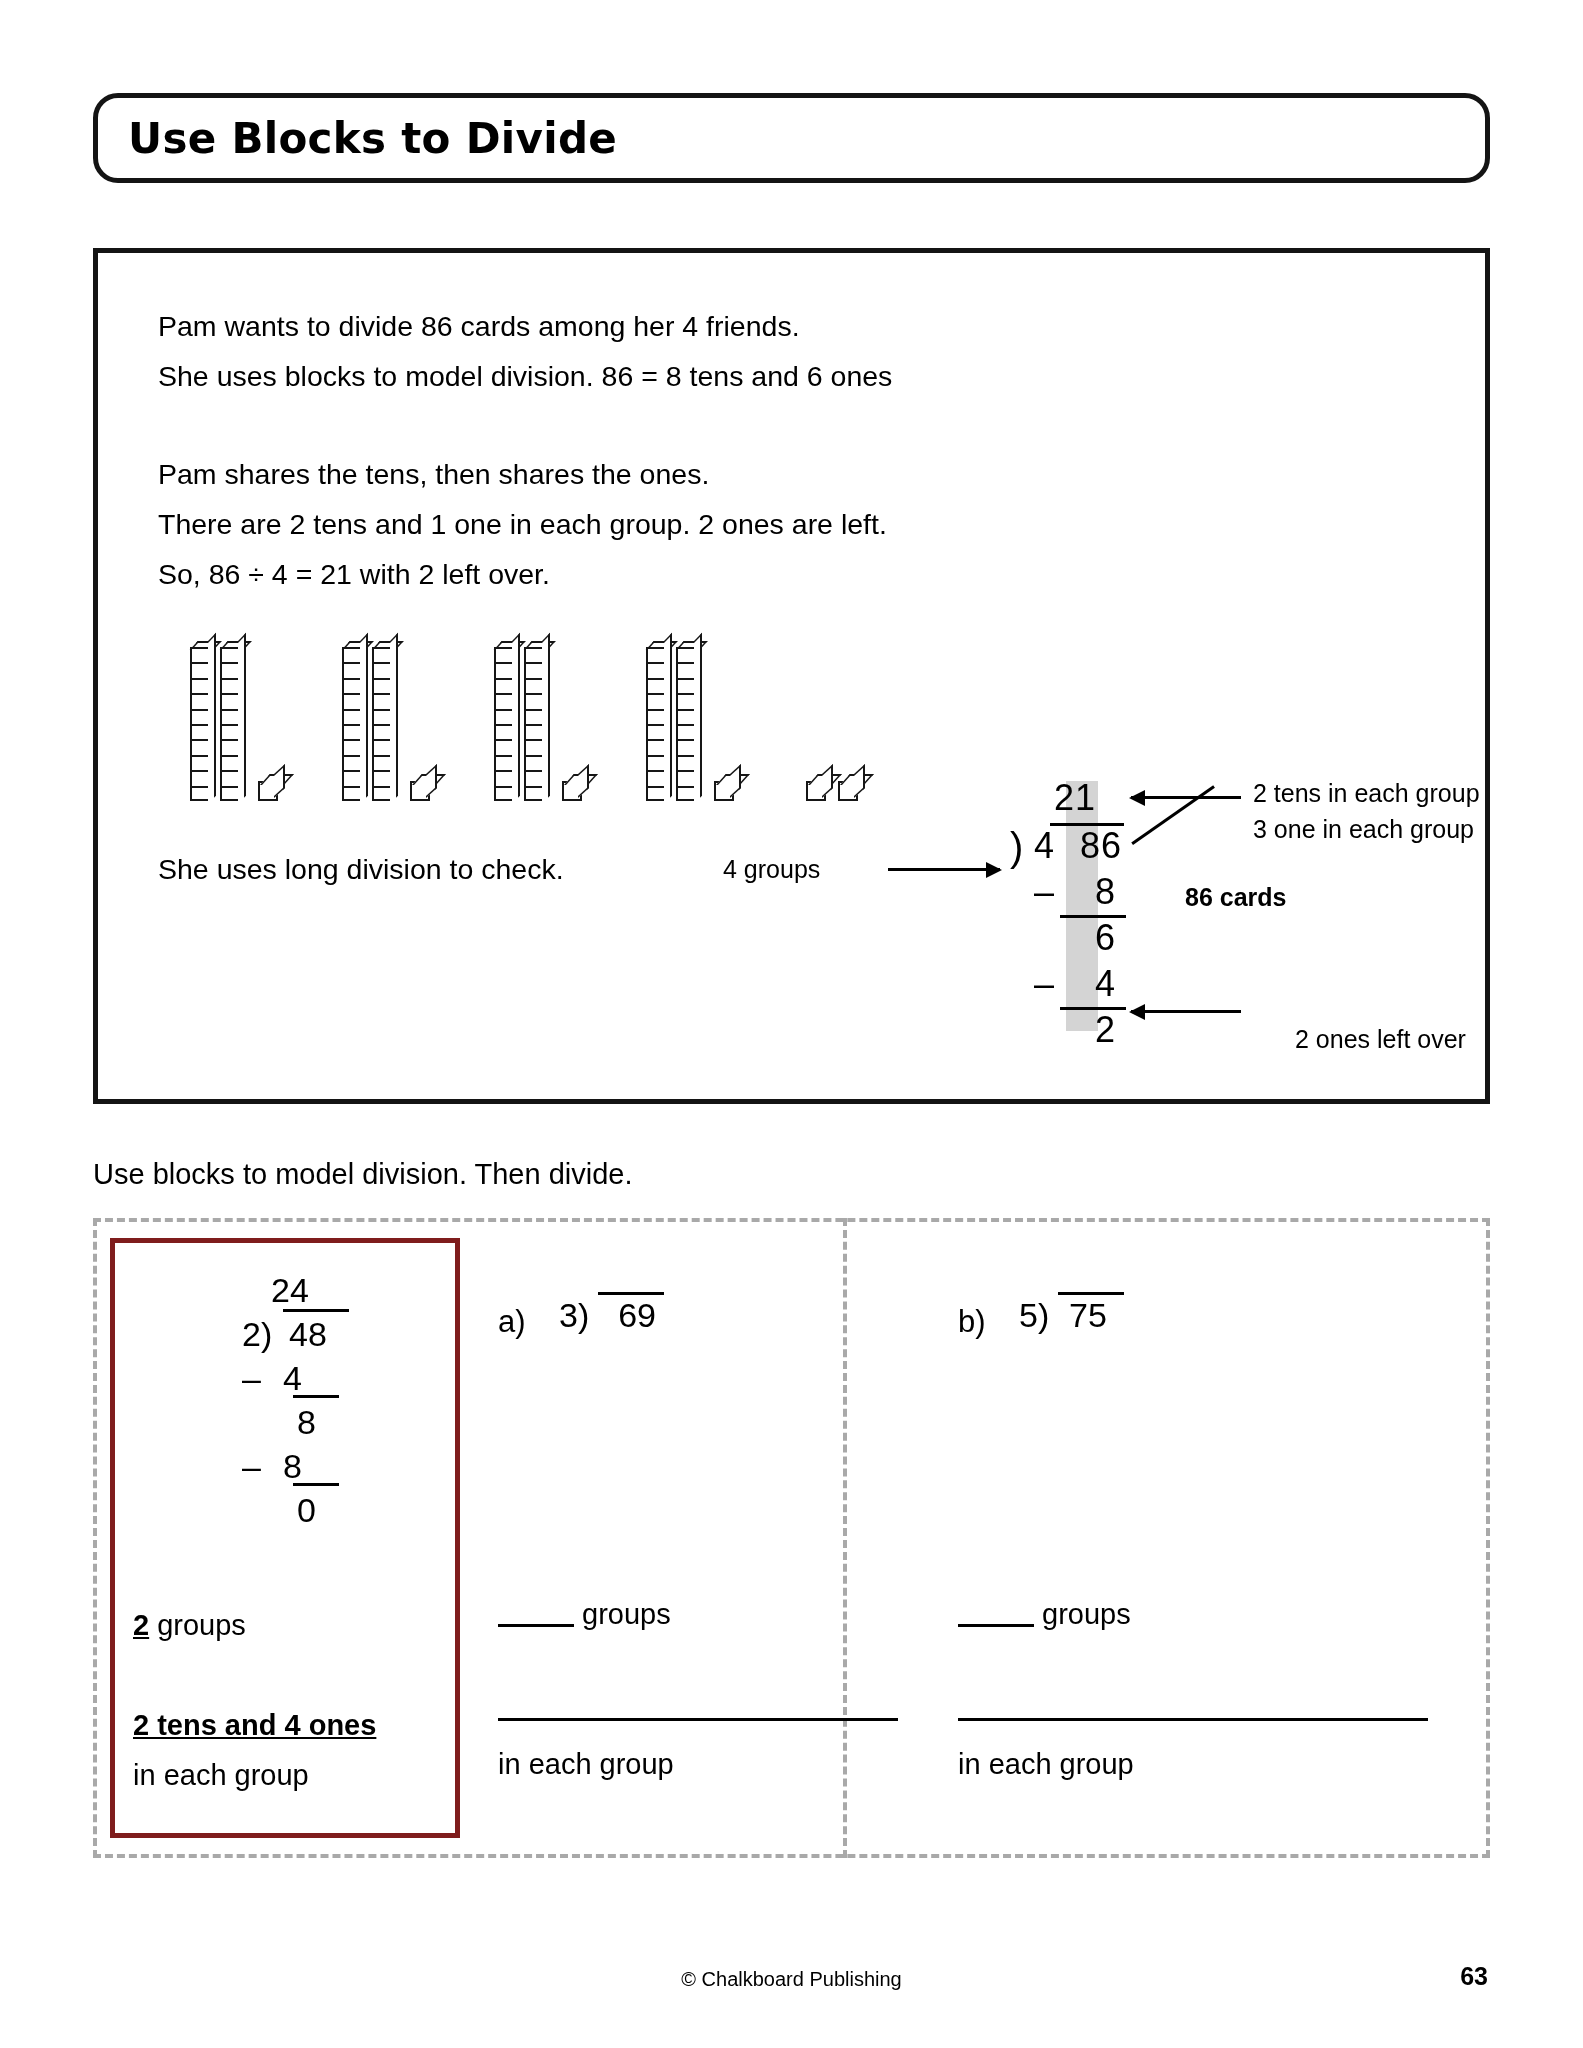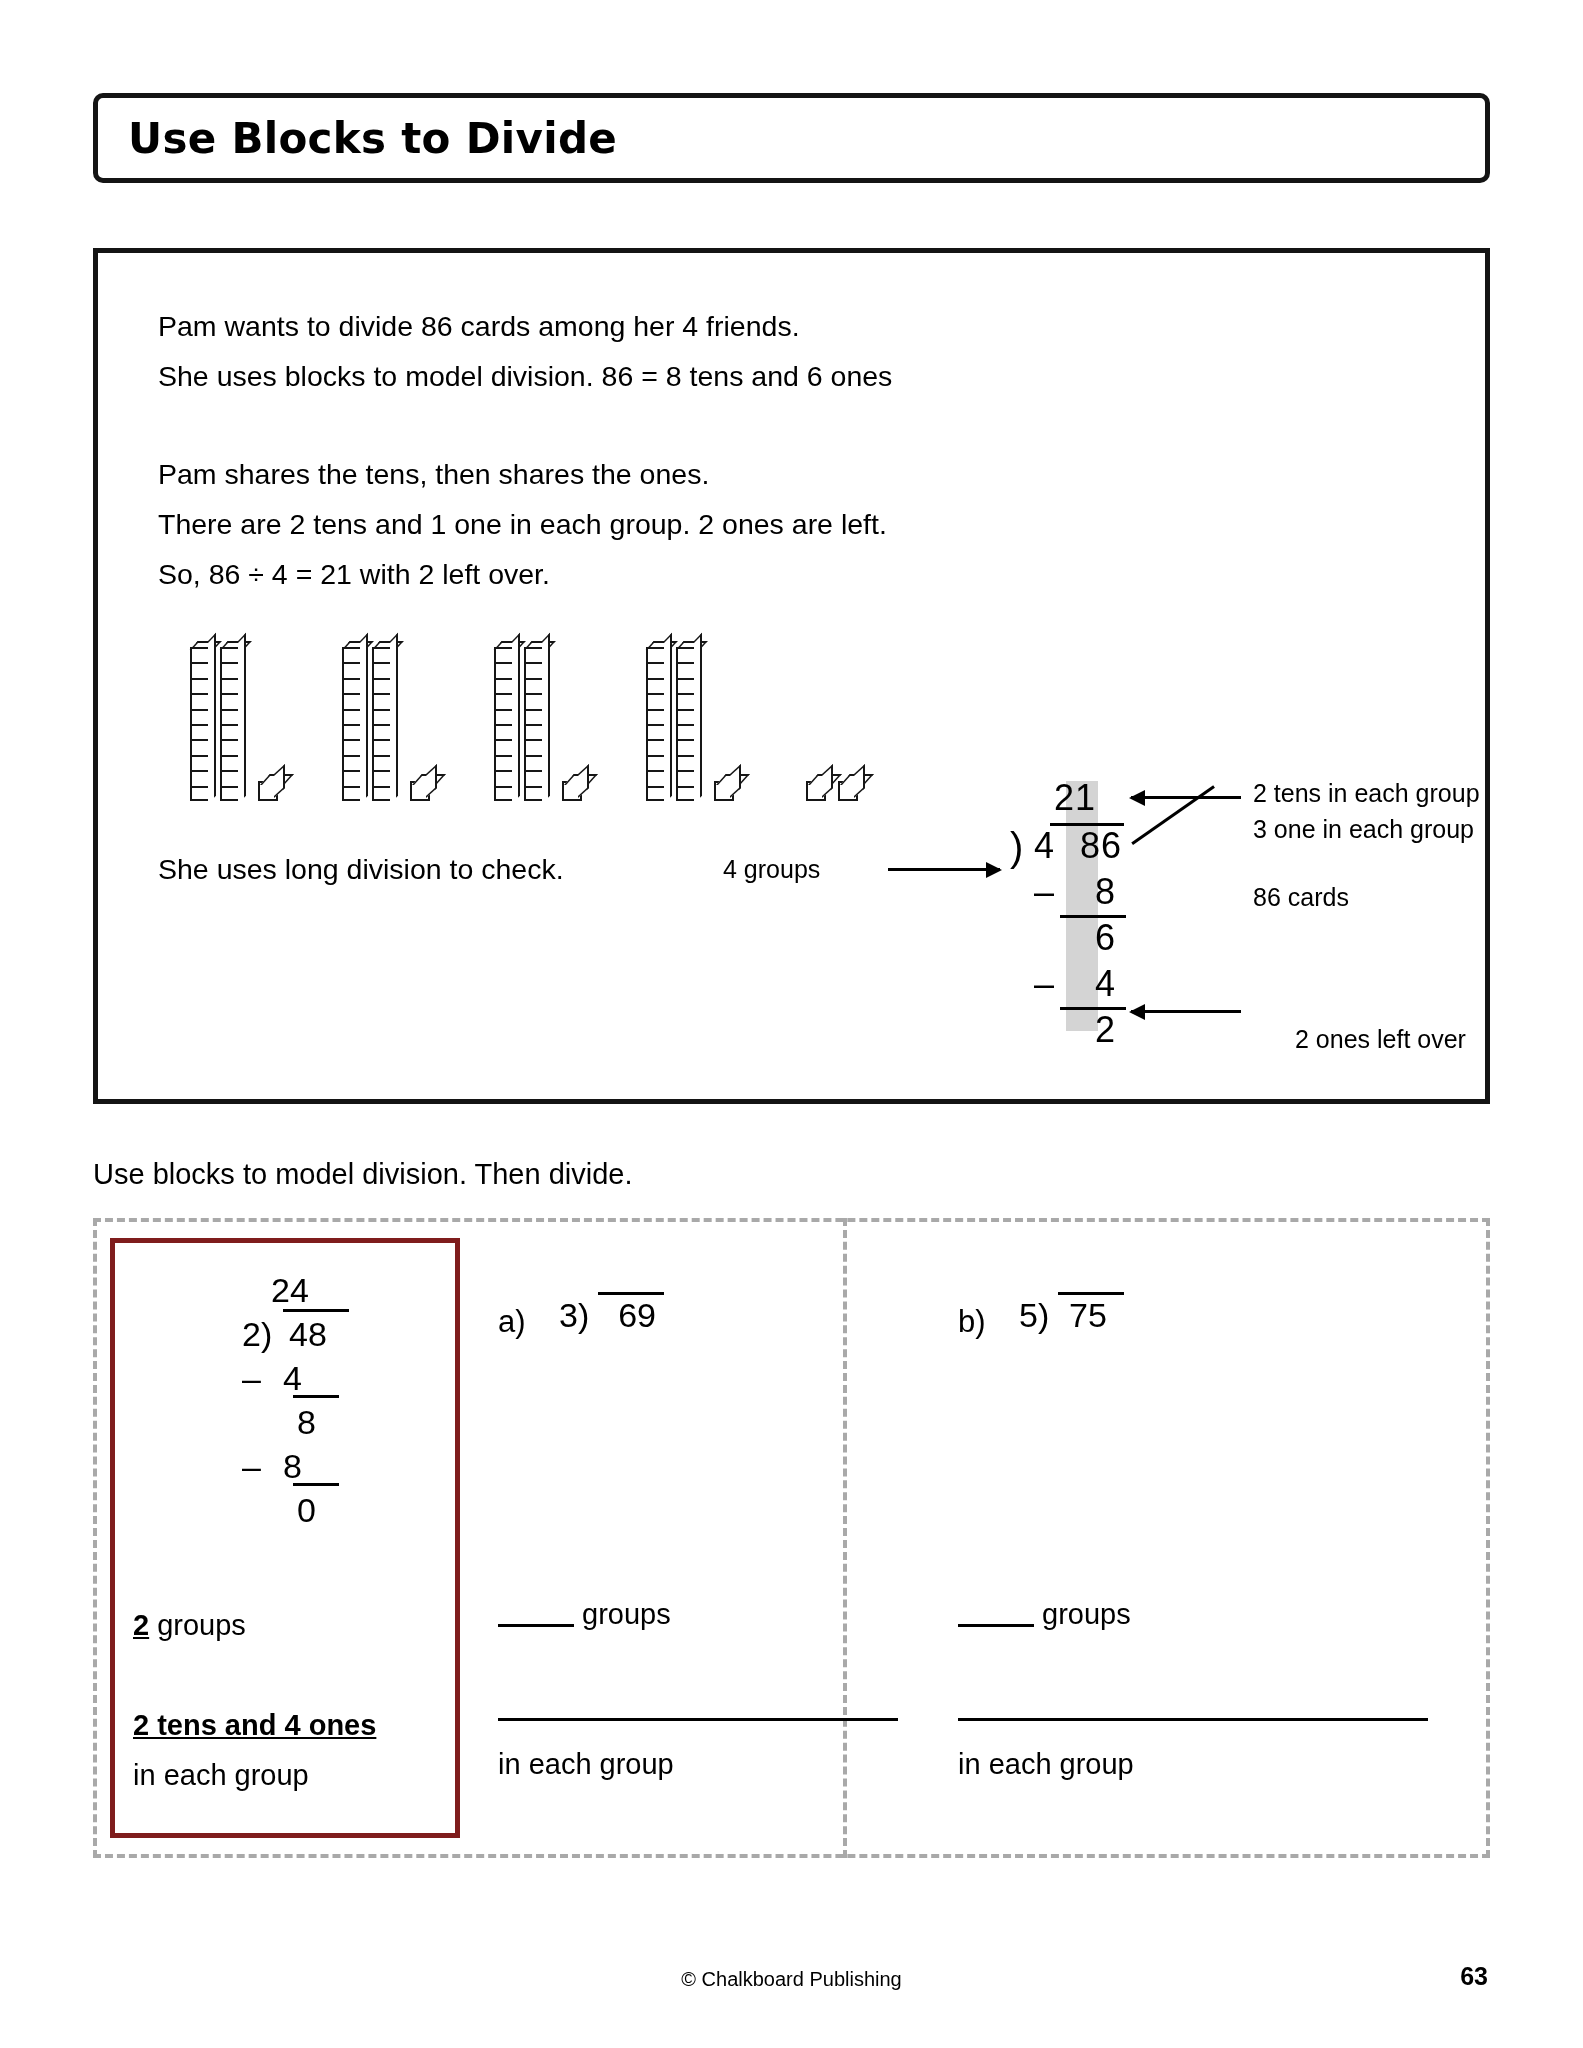--- a/index.html
+++ b/index.html
@@ -16,21 +16,21 @@
   }
 
   .page { position: relative; width: 1583px; height: 2048px; padding: 0; }
 
   
   .title-box {
     position: absolute;
     left: 93px; top: 93px;
     width: 1397px; height: 90px;
     border: 5px solid #141414;
-    border-radius: 10px;
+    border-radius: 25px;
     display: flex; align-items: center;
   }
   .title-text {
     font-size: 42px;
     font-weight: bold;
     letter-spacing: 0.3px;
     padding-left: 30px;
     font-family: "DejaVu Sans", sans-serif;
   }
 
@@ -454,21 +454,21 @@
       </div>
     </div>
     <div class="ruleline" style="left:962px; top:662px; width:66px;"></div>
     <div class="ruleline" style="left:962px; top:754px; width:66px;"></div>
 
     <div class="arr-h left-head" style="left:1033px; top:543px; width:110px;"></div>
     <div class="ann" style="left:1155px; top:526px;">2 tens in each group</div>
     <div class="ann" style="left:1155px; top:562px;">3 one in each group</div>
 
     <div class="arr-diag" style="left:1035px; top:592px; height:100px; transform: rotate(-125deg);"></div>
-    <div class="ann" style="left:1155px; top:630px;">86 cards</div>
+    <div class="ann" style="left:1087px; top:630px;font-weight:bold;">86 cards</div>
 
     <div class="arr-h left-head" style="left:1033px; top:757px; width:110px;"></div>
     <div class="ann" style="left:1197px; top:740px;margin-top:32px;">2 ones left over</div>
 
   </div>
 
   <div class="instruction">Use blocks to model division. Then divide.</div>
 
   <div class="dashed-wrap"></div>
   <div class="dashed-divider"></div>

